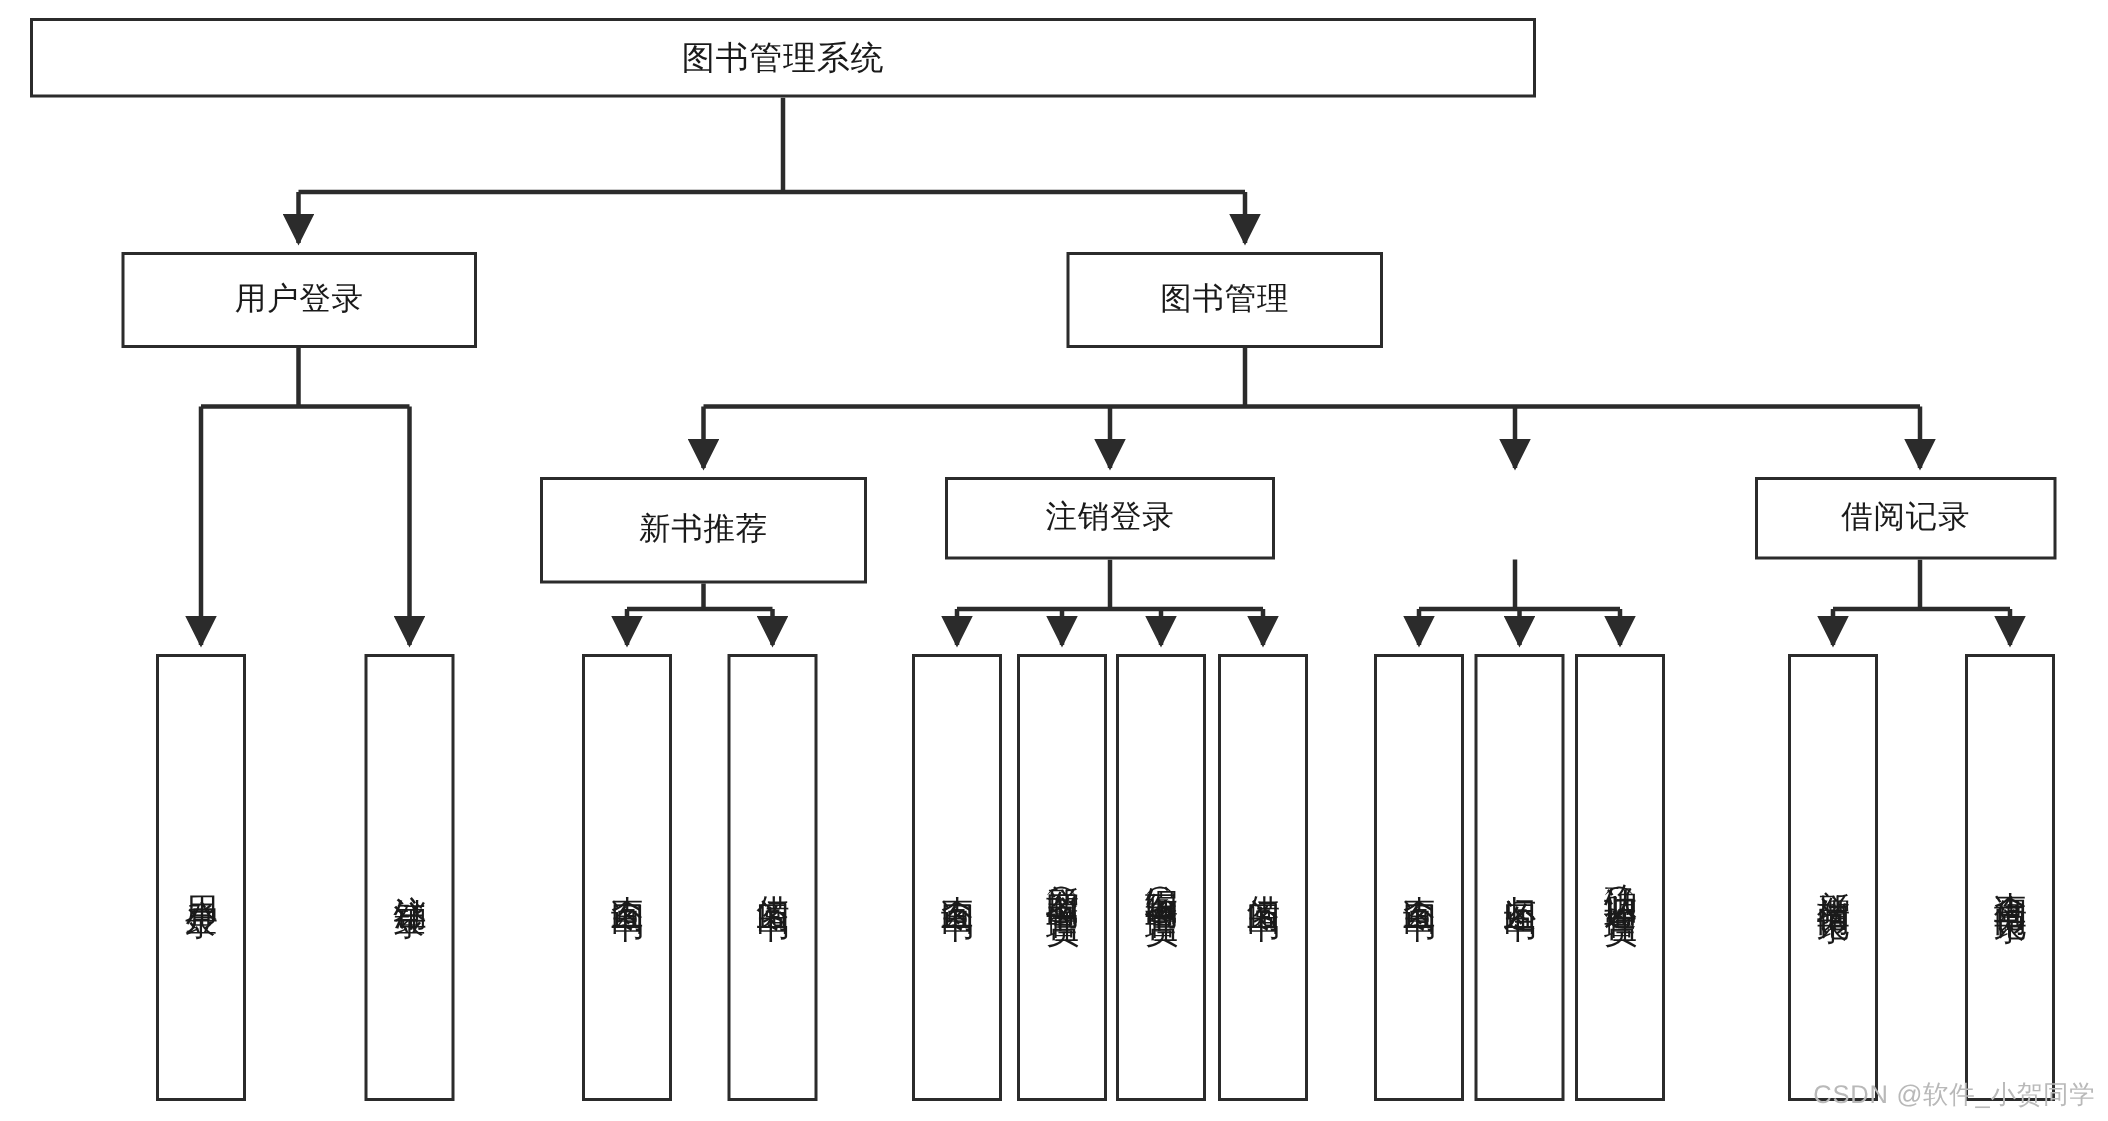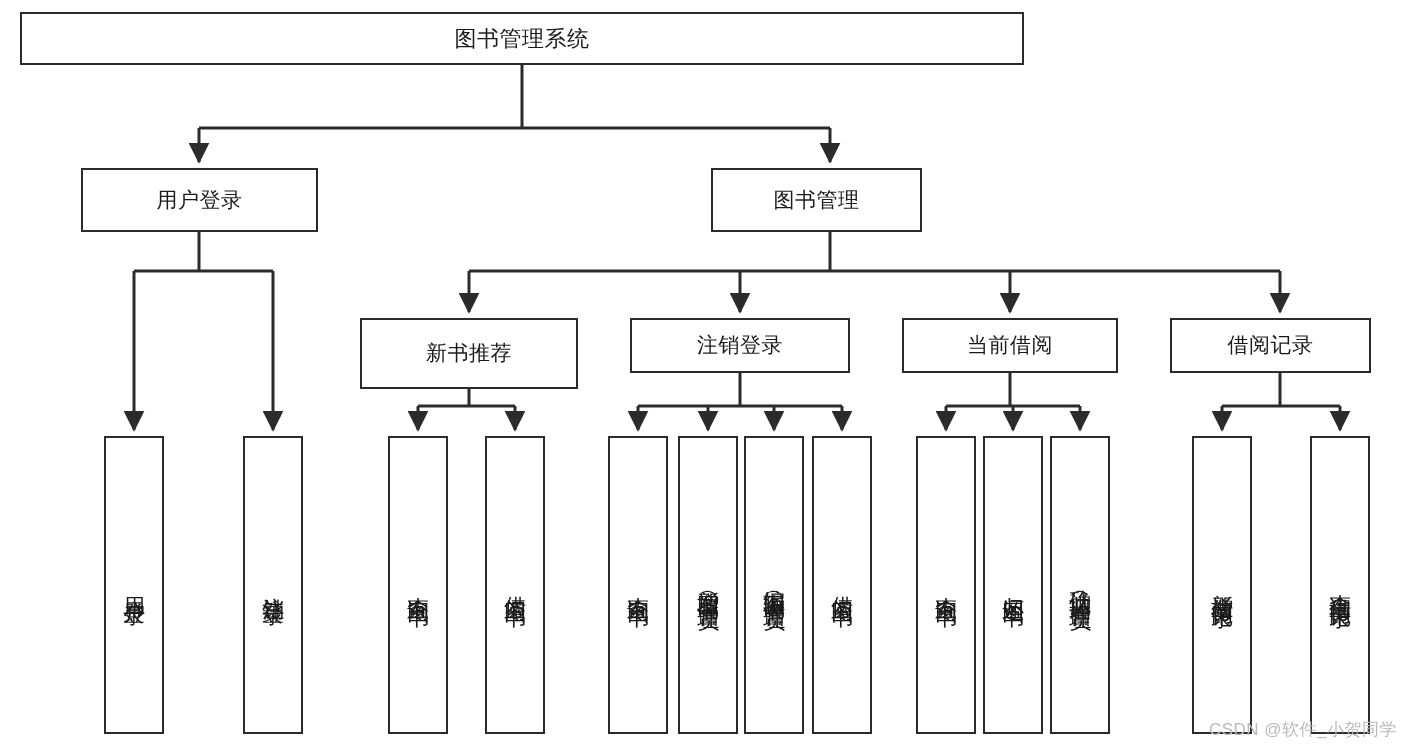--- a/index.html
+++ b/index.html
@@ -141,23 +141,20 @@
   <div class="node horiz" style="left: 711px; top: 168px; width: 211px; height: 64px;">
     <span class="node-label">图书管理</span>
   </div>
 
   <div class="node horiz" style="left: 360px; top: 318px; width: 218px; height: 71px;">
     <span class="node-label">新书推荐</span>
   </div>
   <div class="node horiz" style="left: 630px; top: 318px; width: 220px; height: 55px;">
     <span class="node-label">注销登录</span>
   </div>
-  <div class="node horiz" style="left: 902px; top: 318px; width: 216px; height: 55px;">
-    <span class="node-label">当前借阅</span>
-  </div>
   <div class="node horiz" style="left: 1170px; top: 318px; width: 201px; height: 55px;">
     <span class="node-label">借阅记录</span>
   </div>
 
   <div class="node vert" style="left: 104px; top: 436px; width: 60px; height: 298px;">
     <span class="node-label">用户登录</span>
   </div>
   <div class="node vert" style="left: 243px; top: 436px; width: 60px; height: 298px;">
     <span class="node-label">注销登录</span>
   </div>

